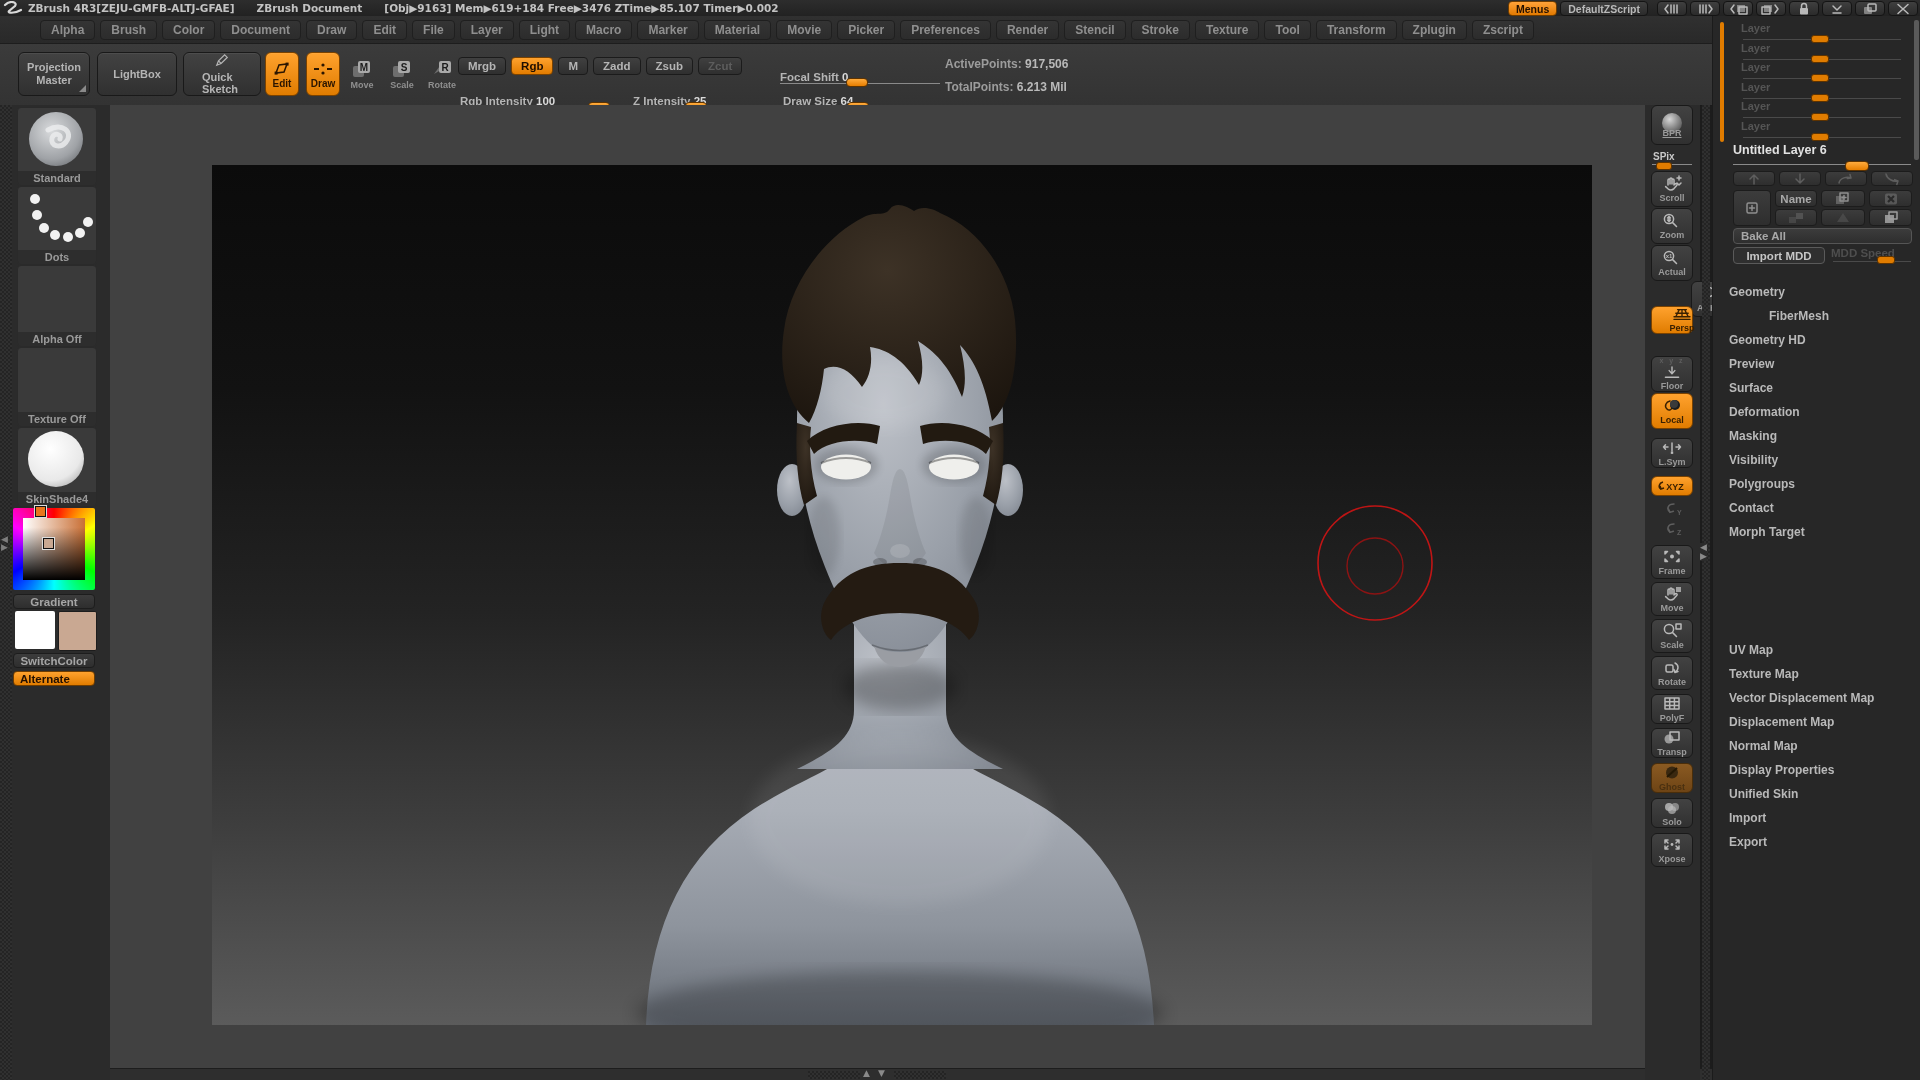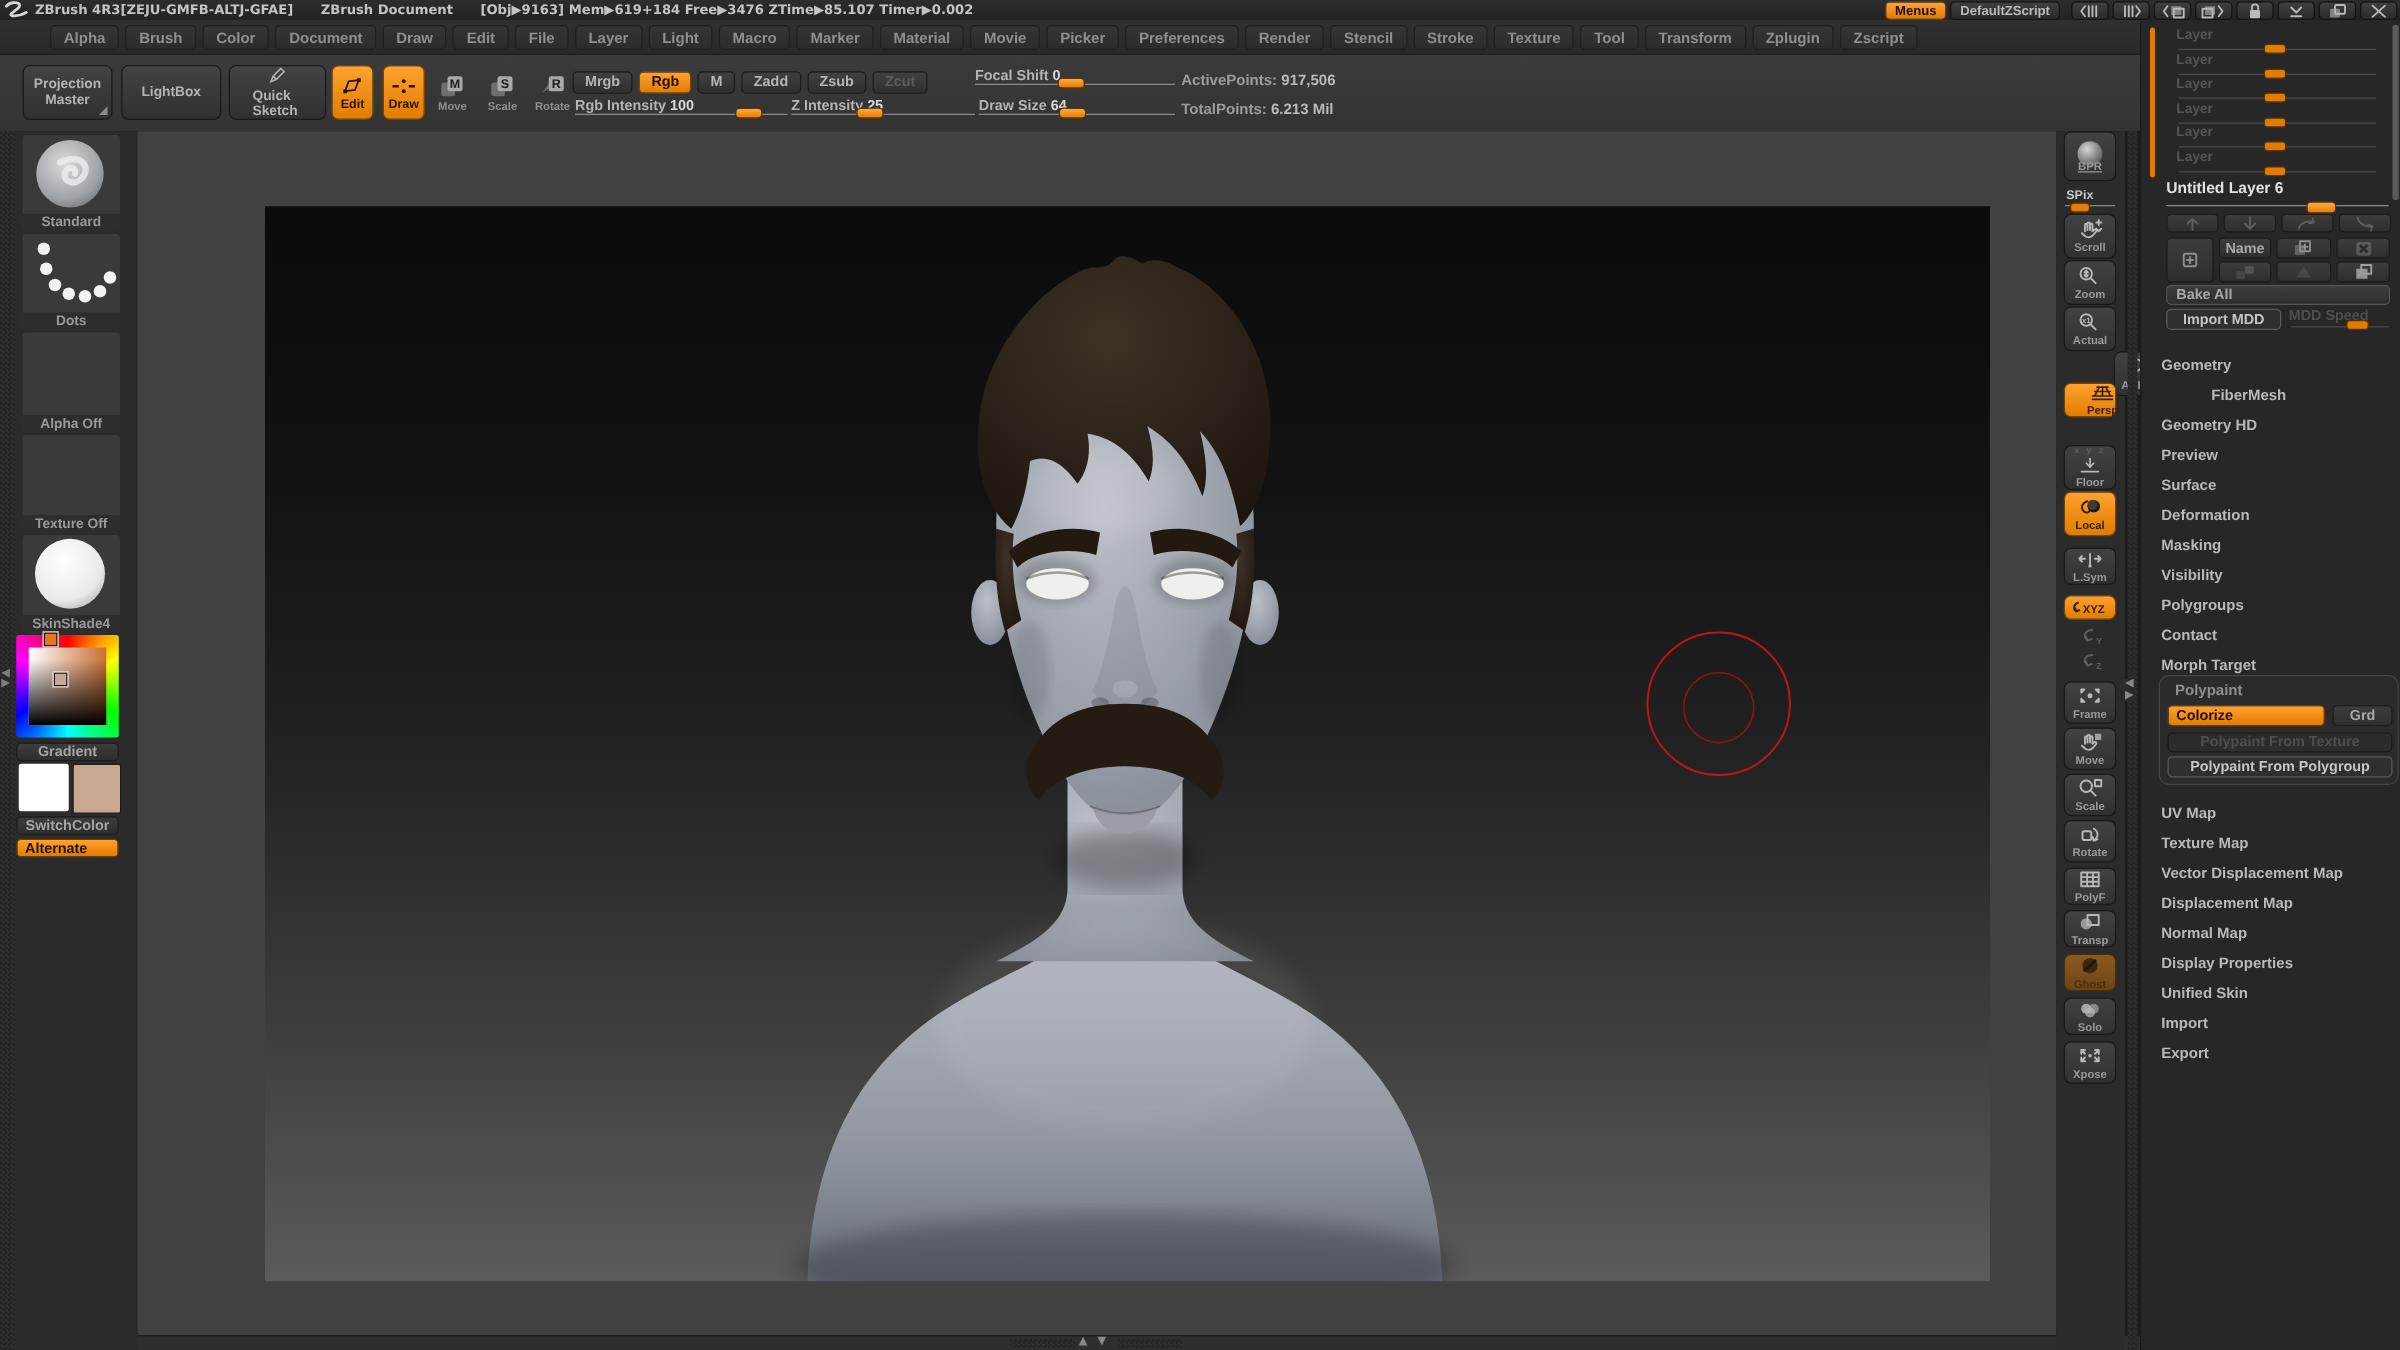--- a/index.html
+++ b/index.html
@@ -29,21 +29,21 @@
   #toolbar{position:absolute;left:0;top:44px;width:1712px;height:61px;background:linear-gradient(#3b3b3b,#333);
            border-bottom:1px solid #1a1a1a;}
   .zbtn{position:absolute;border-radius:6px;background:linear-gradient(#424242,#303030);border:1px solid #191919;
         color:#b5b5b5;font-size:11px;display:flex;flex-direction:column;align-items:center;justify-content:center;
         box-shadow:inset 0 1px 0 rgba(255,255,255,.06);}
   .zbtn.orange{background:linear-gradient(#ffa22e,#e07c00);border-color:#7a4200;color:#2a1500;}
   .modebtn{height:16px;border-radius:4px;background:linear-gradient(#404040,#2f2f2f);border:1px solid #1b1b1b;
            color:#b5b5b5;font-size:11.5px;display:inline-flex;align-items:center;padding:0 9px;margin-right:5px;}
   .modebtn.active{background:linear-gradient(#ffa22e,#e27c00);color:#1f0e00;border-color:#7a4200;}
   .modebtn.disabled{color:#5d5d5d;}
-  .zslider{position:absolute;height:20px;}
+  .zslider{position:absolute;height:20px;margin-top:16px;}
   .zslider .slbl{font-size:11.5px;color:#b5b5b5;white-space:nowrap;}
   .zslider .slbl b{color:#dadada;}
   .zslider .track{position:absolute;left:0;right:0;bottom:3px;height:1px;background:#8a8a8a;}
   .zslider .handle{position:absolute;bottom:0;width:20px;height:7px;border-radius:4px;
                    background:linear-gradient(#ffab3d,#e67e00);border:1px solid #5e3300;}
   .stat{position:absolute;color:#9c9c9c;font-size:12px;white-space:nowrap;}
   .stat b{color:#b9b9b9;}
 
   
   #left-shelf{position:absolute;left:0;top:105px;width:110px;height:975px;background:#2b2b2b;}
@@ -652,27 +652,20 @@
         <div class="section-row" style="top: 314px;">Geometry HD</div>
         <div class="section-row" style="top: 338px;">Preview</div>
         <div class="section-row" style="top: 362px;">Surface</div>
         <div class="section-row" style="top: 386px;">Deformation</div>
         <div class="section-row" style="top: 410px;">Masking</div>
         <div class="section-row" style="top: 434px;">Visibility</div>
         <div class="section-row" style="top: 458px;">Polygroups</div>
         <div class="section-row" style="top: 482px;">Contact</div>
         <div class="section-row" style="top: 506px;">Morph Target</div>
       </div>
-    <div id="polypaint-box">
-      <div style="position:absolute;left:12px;top:4px;color:#8f8f8f;font-size:12px;">Polypaint</div>
-      <div class="panel-btn orange" style="left:6px;top:23px;width:126px;height:17px;">Colorize</div>
-      <div class="panel-btn" style="left:138px;top:23px;width:48px;height:17px;">Grd</div>
-      <div class="panel-btn dim" style="left:6px;top:45px;width:180px;height:16px;">Polypaint From Texture</div>
-      <div class="panel-btn outlined" style="left:6px;top:64px;width:180px;height:17px;">Polypaint From Polygroup</div>
-    </div>
     <div id="sections-bottom-host">
         <div class="section-row" style="top: 624px;">UV Map</div>
         <div class="section-row" style="top: 648px;">Texture Map</div>
         <div class="section-row" style="top: 672px;">Vector Displacement Map</div>
         <div class="section-row" style="top: 696px;">Displacement Map</div>
         <div class="section-row" style="top: 720px;">Normal Map</div>
         <div class="section-row" style="top: 744px;">Display Properties</div>
         <div class="section-row" style="top: 768px;">Unified Skin</div>
         <div class="section-row" style="top: 792px;">Import</div>
         <div class="section-row" style="top: 816px;">Export</div>

